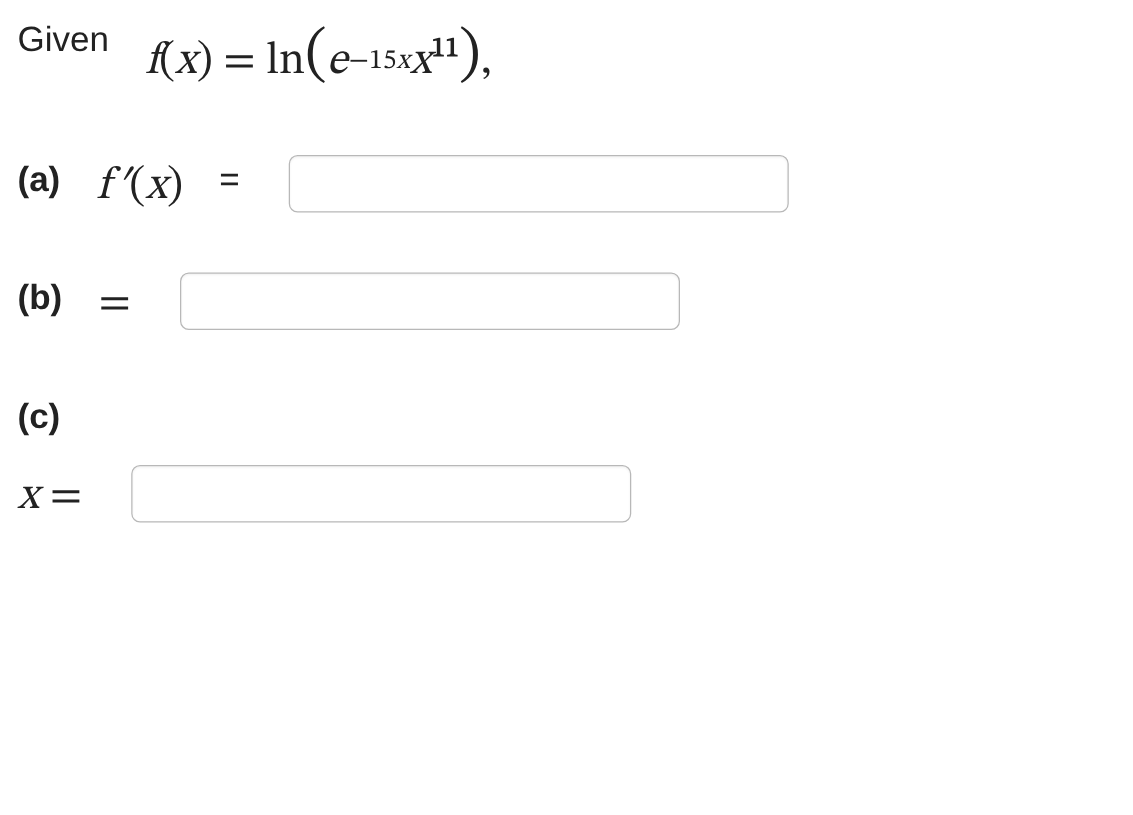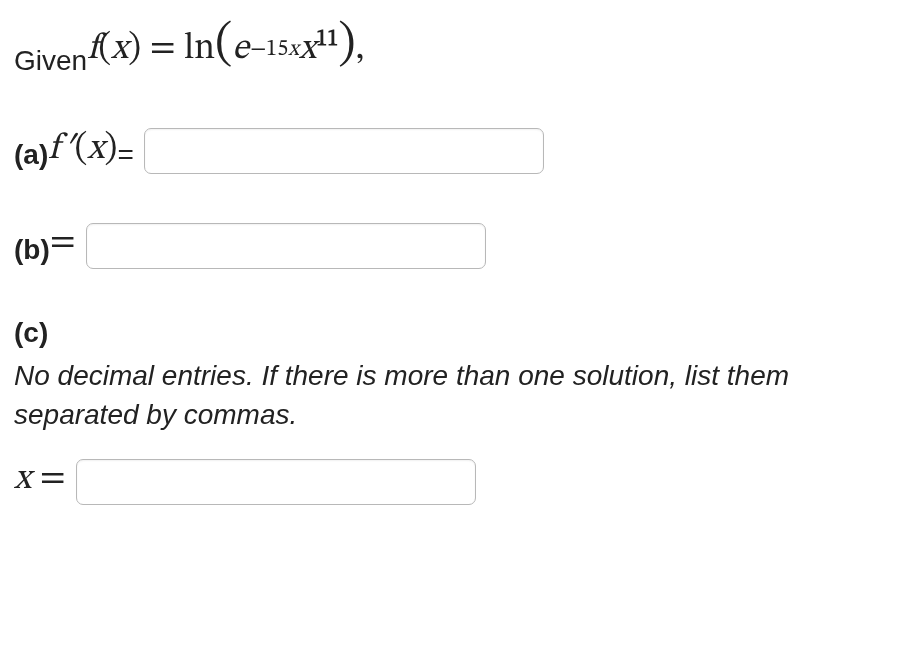--- a/index.html
+++ b/index.html
@@ -7,22 +7,23 @@
       font-size: 28px;
       color: #222;
       margin: 0;
       padding: 12px 14px;
       width: 906px;
       box-sizing: border-box;
       line-height: 1.4;
     }
     .row {
       display: flex;
-      align-items: flex-end;
+      align-items: flex-start;
       flex-wrap: wrap;
+      gap: 29px;
     }
     .math {
       font-family: 'Cambria Math', 'STIX Two Math', 'Latin Modern Math', 'Times New Roman', serif;
       font-size: 36px;
     }
     .math .it { font-style: italic; }
     .supsub {
       display: inline-flex;
       flex-direction: column;
       vertical-align: middle;
@@ -88,20 +89,19 @@
 <div class="row block">
   <span class="label">(b) </span>
   <span class="math"> = </span>
   <input type="text" class="answer in-b" value="" style="">
 </div>
 
 <div class="block">
   <div class="row">
     <span class="label">(c) </span>
   </div>
-  <div class="italic-note" style="margin-top:4px;">No decimal entries. If there is more than one solution, list them separated by commas.</div>
   <div class="row" style="margin-top:20px;">
     <span class="math">
       <span class="it">x</span><span> = </span>
     </span>
     <input type="text" class="answer in-c" value="" style="">
   </div>
 </div>
 
 </body></html>

